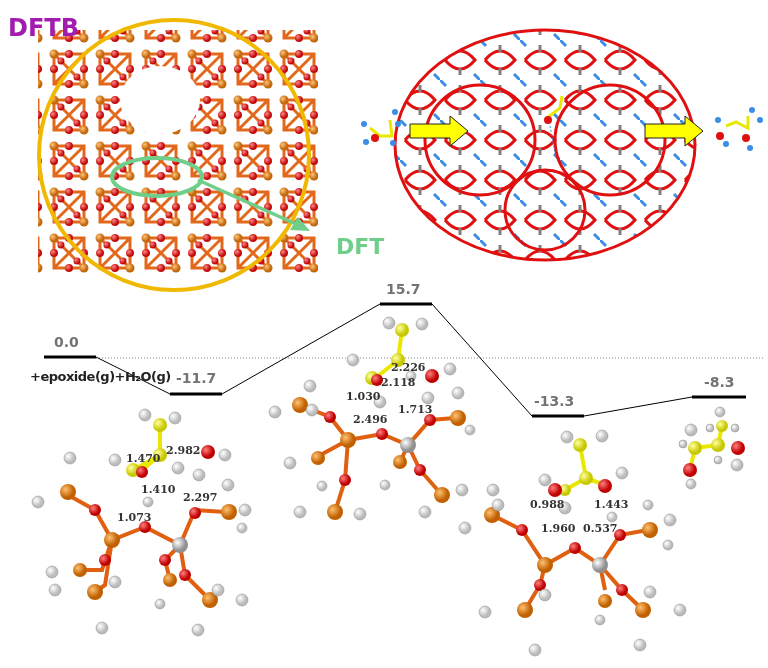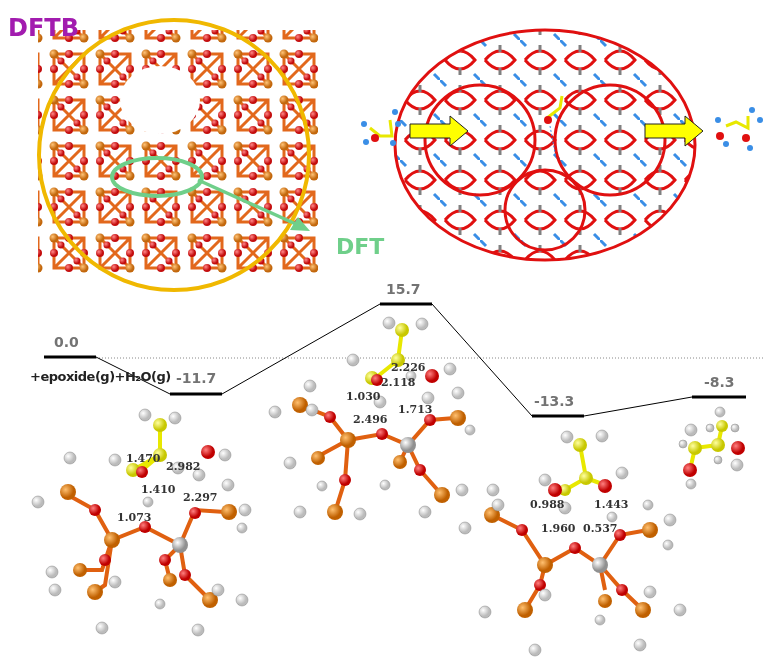--- a/index.html
+++ b/index.html
@@ -268,21 +268,21 @@
 <div class="abs energy" style="left:54px;top:334px;">0.0</div>
 <div class="abs energy" style="left:176px;top:370px;">-11.7</div>
 <div class="abs energy" style="left:386px;top:281px;">15.7</div>
 <div class="abs energy" style="left:534px;top:393px;">-13.3</div>
 <div class="abs energy" style="left:704px;top:374px;">-8.3</div>
 
 <div class="abs reactant">
   <div style="margin-left:-4px;">+epoxide(g)+H₂O(g)</div>
 </div>
 
-<div class="abs dist" style="left:166px;top:444px;margin-top:16px;">2.982</div>
+<div class="abs dist" style="left:166px;top:444px;">2.982</div>
 <div class="abs dist" style="left:126px;top:452px;">1.470</div>
 <div class="abs dist" style="left:141px;top:483px;">1.410</div>
 <div class="abs dist" style="left:183px;top:491px;">2.297</div>
 <div class="abs dist" style="left:117px;top:511px;">1.073</div>
 
 <div class="abs dist" style="left:391px;top:352px;margin-top:9px;">2.226</div>
 <div class="abs dist" style="left:381px;top:376px;">2.118</div>
 <div class="abs dist" style="left:346px;top:390px;">1.030</div>
 <div class="abs dist" style="left:398px;top:403px;">1.713</div>
 <div class="abs dist" style="left:353px;top:413px;">2.496</div>

